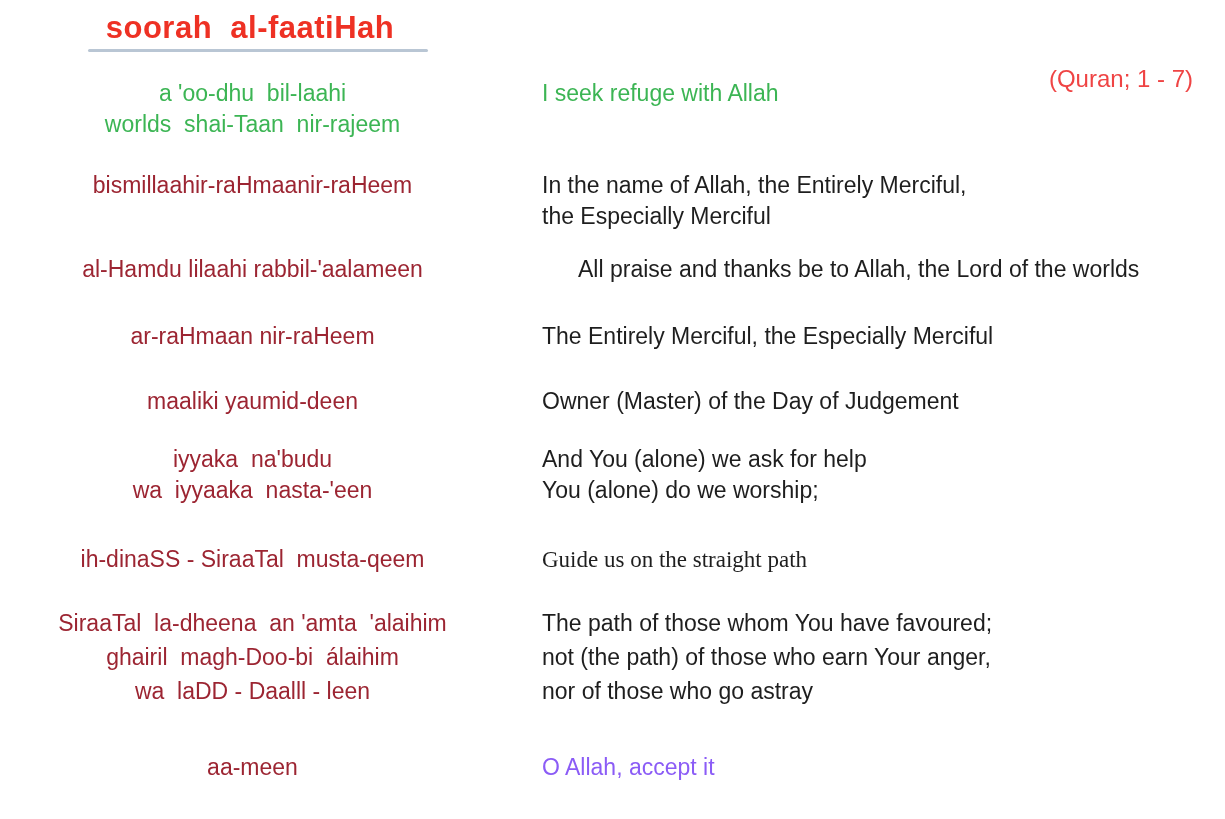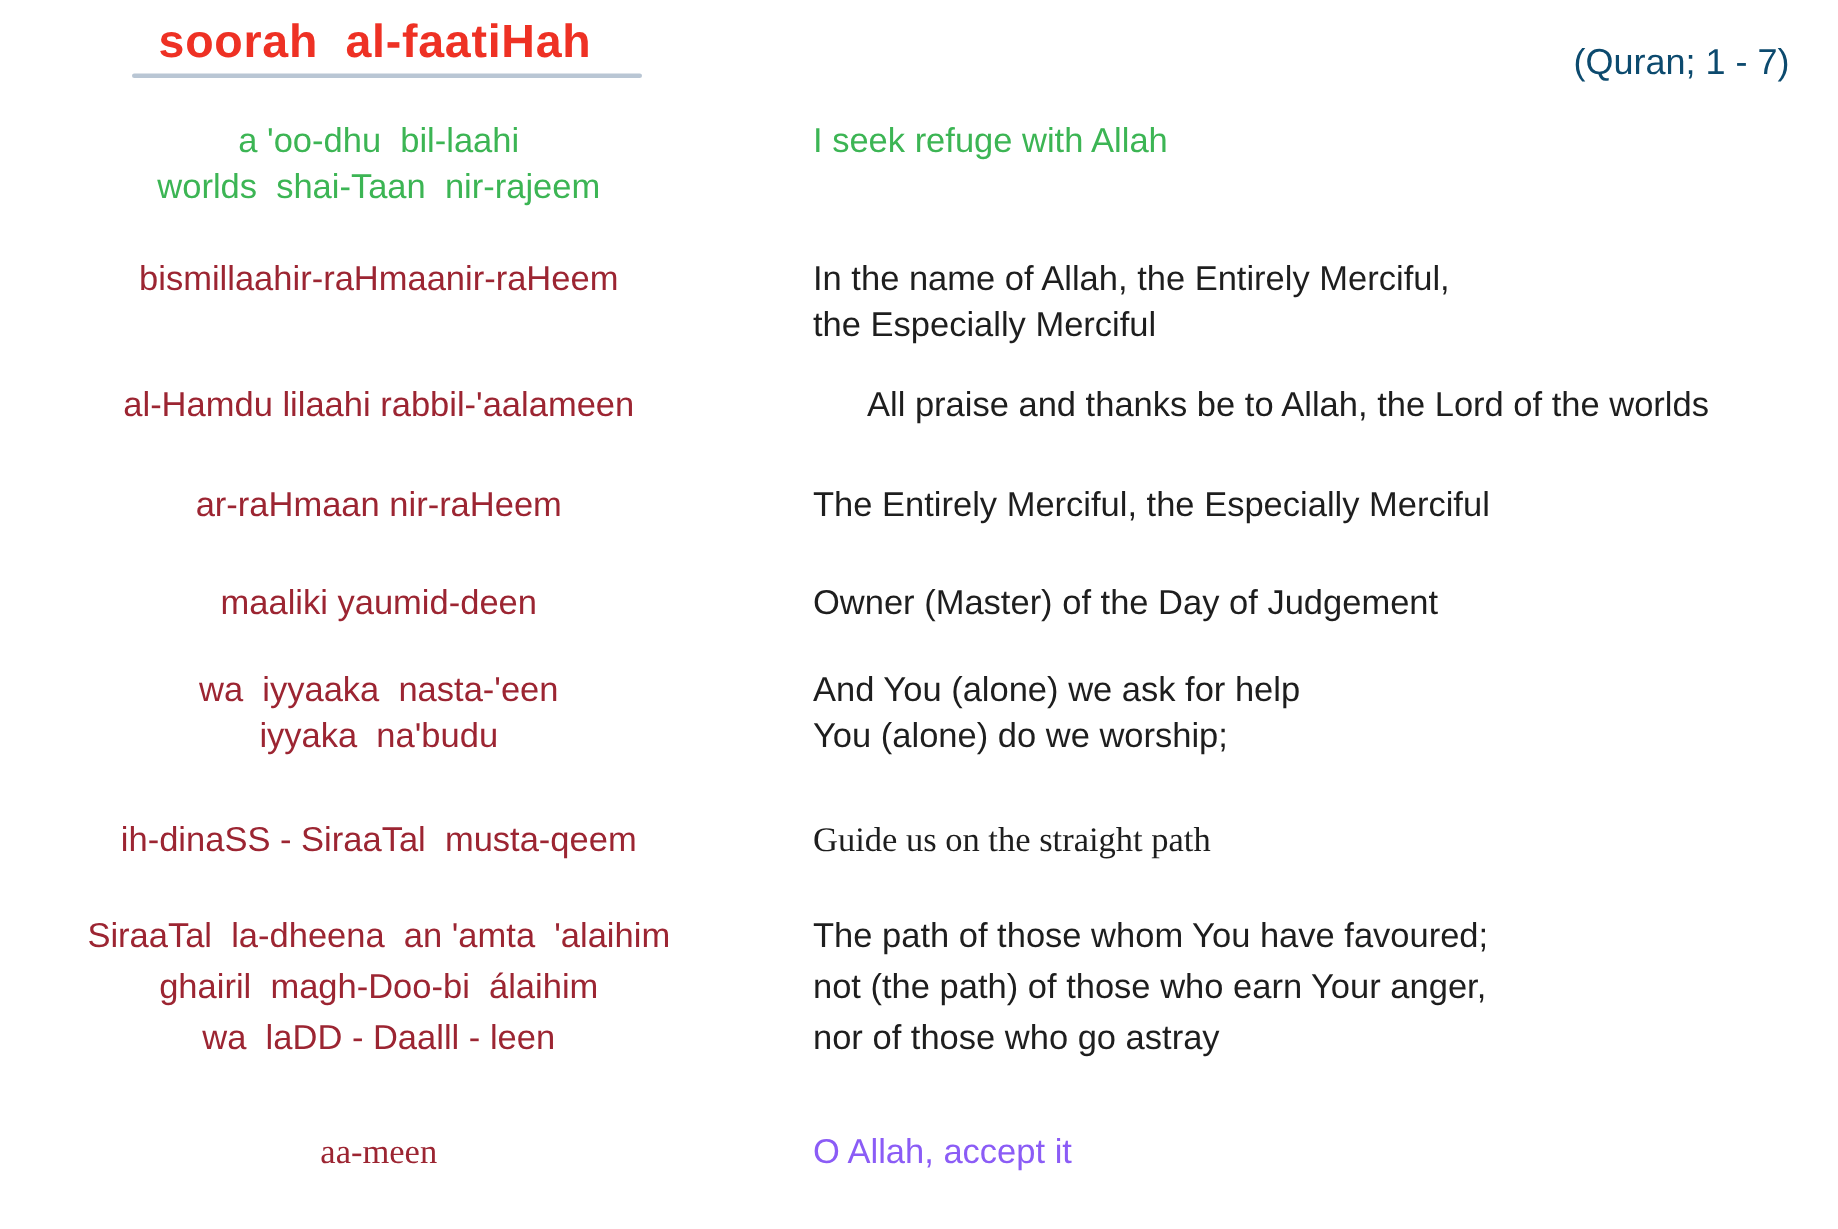--- a/index.html
+++ b/index.html
@@ -61,21 +61,21 @@
   }
   .lh34 .line{line-height:34px;}
 </style>
 </head>
 <body>
 
 <div class="page">
 
   <div class="title" style="color: rgb(238, 49, 36);">soorah  al-faatiHah</div>
   <div class="title-underline" style="background-color: rgb(185, 198, 212);"></div>
-  <div class="reference" style="color: #0c4a6e;">(Quran; 1 - 7)</div>
+  <div class="reference" style="color: #ef4444; margin-top: 37px;">(Quran; 1 - 7)</div>
 
   <div class="row" style="top:78px">
     <div class="col-left">
       <div class="line" style="color: rgb(60, 181, 84);">a 'oo-dhu  bil-laahi</div>
       <div class="line" style="color: rgb(60, 181, 84);">worlds  shai-Taan  nir-rajeem</div>
     </div>
     <div class="col-right">
       <div class="line" style="color: rgb(60, 181, 84);">I seek refuge with Allah</div>
     </div>
   </div>
@@ -112,22 +112,22 @@
     <div class="col-left">
       <div class="line" style="color: rgb(156, 37, 50);">maaliki yaumid-deen</div>
     </div>
     <div class="col-right">
       <div class="line" style="color: rgb(30, 30, 30);">Owner (Master) of the Day of Judgement</div>
     </div>
   </div>
 
   <div class="row" style="top:444px">
     <div class="col-left">
+      <div class="line" style="color: rgb(156, 37, 50);">iyyaka  na'budu</div>
       <div class="line" style="color: rgb(156, 37, 50);">wa  iyyaaka  nasta-'een</div>
-      <div class="line" style="color: rgb(156, 37, 50);">iyyaka  na'budu</div>
     </div>
     <div class="col-right">
       <div class="line" style="color: rgb(30, 30, 30);">And You (alone) we ask for help</div>
       <div class="line" style="color: rgb(30, 30, 30);">You (alone) do we worship;</div>
     </div>
   </div>
 
   <div class="row" style="top:544px">
     <div class="col-left">
       <div class="line" style="color: rgb(156, 37, 50);">ih-dinaSS - SiraaTal  musta-qeem</div>
@@ -145,20 +145,20 @@
     </div>
     <div class="col-right">
       <div class="line" style="color: rgb(30, 30, 30);">The path of those whom You have favoured;</div>
       <div class="line" style="color: rgb(30, 30, 30);">not (the path) of those who earn Your anger,</div>
       <div class="line" style="color: rgb(30, 30, 30);">nor of those who go astray</div>
     </div>
   </div>
 
   <div class="row" style="top:752px">
     <div class="col-left">
-      <div class="line" style="color: rgb(156, 37, 50); font-family: Liberation Serif, serif;">aa-meen</div>
+      <div class="line" style="color: rgb(156, 37, 50);">aa-meen</div>
     </div>
     <div class="col-right">
       <div class="line" style="color: #8b5cf6;">O Allah, accept it</div>
     </div>
   </div>
 
 </div>
 
 </body></html>

